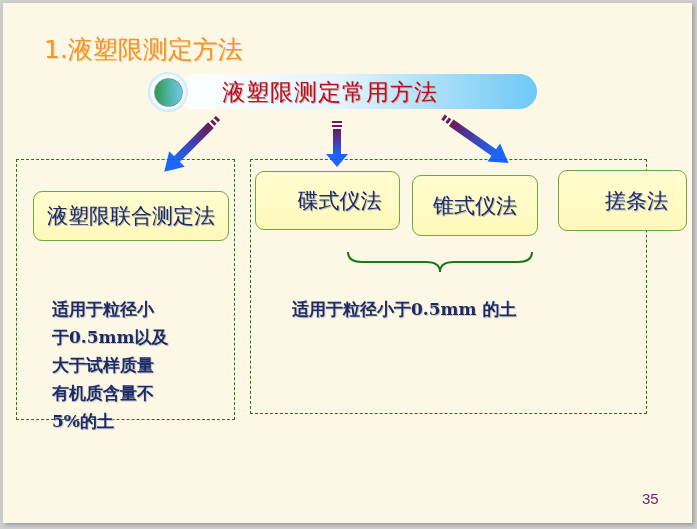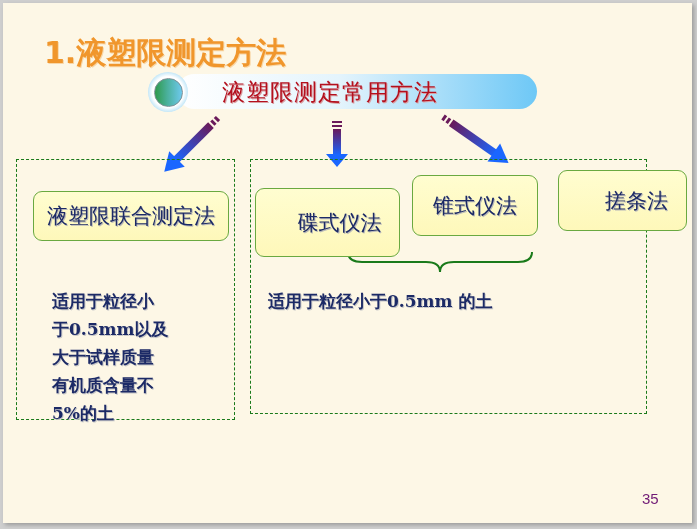--- a/index.html
+++ b/index.html
@@ -9,22 +9,22 @@
     position:relative;
     font-family:"DejaVu Serif", serif;
   }
   .slide {
     position:absolute; left:3px; top:3px; width:689px; height:520px;
     background:#fdf7e6;
     box-shadow: 2px 2px 4px rgba(0,0,0,0.25);
   }
   .title {
     position:absolute; left:44px; top:33px;
-    font-family:"DejaVu Sans", sans-serif; font-weight:bold;
-    font-size:30px; color:#f0962c; letter-spacing:0px;
+    font-family:"DejaVu Sans", sans-serif; font-weight:normal;
+    font-size:25px; color:#f0962c; letter-spacing:0px;
     text-shadow: 1px 1px 0 #f8d7a8;
   }
   .banner {
     position:absolute; left:177px; top:74px; width:360px; height:35px;
     border-radius:18px;
     background:linear-gradient(90deg,#ffffff 0%, #e4f4fc 45%, #6ec8f6 100%);
   }
   .banner-text {
     position:absolute; left:222px; top:77px;
     font-size:23px; color:#b4101e; letter-spacing:1px;
@@ -42,21 +42,21 @@
   .dashbox { position:absolute; border:1.5px dashed #1a7a1a; }
   .box {
     position:absolute; border:1.5px solid #6aa940; border-radius:9px;
     background:linear-gradient(180deg,#fffdd0 0%, #fef8ba 100%);
     color:#1c2a66; font-size:21px;
     display:flex; align-items:center; justify-content:center;
     text-shadow: 1px 1px 0 #b9b9b9;
   }
   .para {
     position:absolute; color:#1c2a66; font-size:17px; font-weight:bold;
-    line-height:28px; text-shadow: 1px 1px 0 #c8c8c8;
+    line-height:28px; text-shadow: 1px 1px 0 #c8c8c8; margin-top: 8px;
   }
   .page-num {
     position:absolute; left:642px; top:490px;
     font-family:"Liberation Sans", sans-serif; font-size:15px; color:#701a75;
   }
   svg.ov { position:absolute; left:0; top:0; }
 </style>
 </head>
 <body>
 
@@ -105,33 +105,33 @@
   <path d="M348,252 Q348,262 362,262 L426,262 Q440,262 440,272 Q440,262 454,262 L518,262 Q532,262 532,252" fill="none" stroke="#1a7a1a" stroke-width="2"></path>
 </svg>
 
 <div class="dashbox" style="left:16px;top:159px;width:217px;height:259px;"></div>
 <div class="dashbox" style="left:250px;top:159px;width:395px;height:253px;"></div>
 
 <div class="box" style="left:33px;top:191px;width:194px;height:48px;">
   <span>液塑限联合测定法</span>
 </div>
 
-<div class="box" style="left:255px;top:188px;width:145px;height:69px;padding-left:24px;box-sizing:border-box;">
+<div class="box" style="left:255px;top:171px;width:145px;height:59px;padding-left:24px;box-sizing:border-box;">
   <span>碟式仪法</span>
 </div>
 <div class="box" style="left:412px;top:175px;width:124px;height:59px;">
   <span>锥式仪法</span>
 </div>
 <div class="box" style="left:558px;top:170px;width:99px;height:59px;padding-left:28px;">
   <span>搓条法</span>
 </div>
 
 <div class="para" style="left:52px;top:287px;width:170px;">
   <div>适用于粒径小</div>
   <div>于0.5mm以及</div>
   <div>大于试样质量</div>
   <div>有机质含量不</div>
   <div>5%的土</div>
 </div>
 
-<div class="para" style="left:268px;top:287px;white-space:nowrap;">适用于粒径小于0.5mm 的土</div>
+<div class="para" style="left:292px;top:287px;white-space:nowrap;">适用于粒径小于0.5mm 的土</div>
 
 <div class="page-num">35</div>
 
 </body></html>

